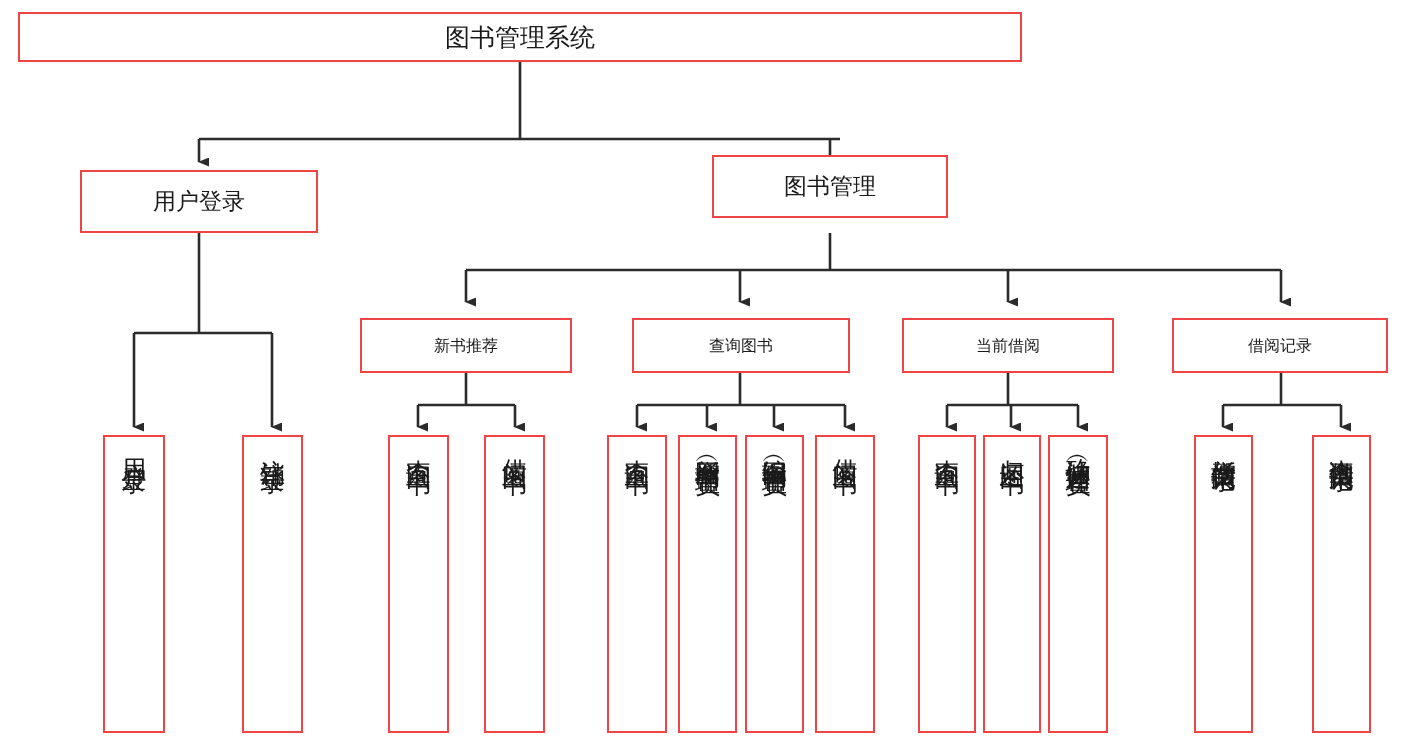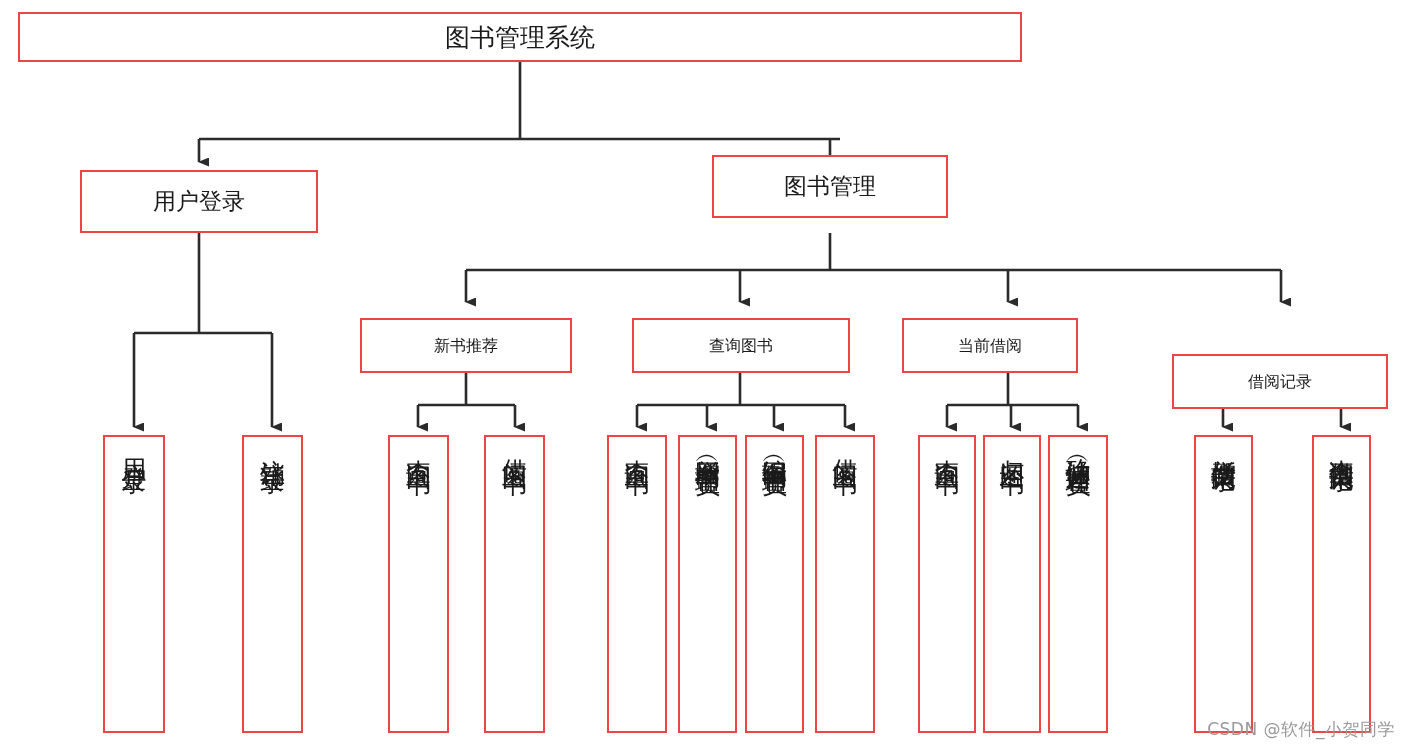--- a/index.html
+++ b/index.html
@@ -146,25 +146,25 @@
   </div>
 
   <div class="node-box level-3" style="left:360px; top:318px; width:212px; height:55px;">
     <span class="node-label">新书推荐</span>
   </div>
 
   <div class="node-box level-3" style="left:632px; top:318px; width:218px; height:55px;">
     <span class="node-label">查询图书</span>
   </div>
 
-  <div class="node-box level-3" style="left:902px; top:318px; width:176px; height:55px;">
+  <div class="node-box level-3" style="left:902px; top:318px; width:212px; height:55px;">
     <span class="node-label">当前借阅</span>
   </div>
 
-  <div class="node-box level-3" style="left:1172px; top:318px; width:216px; height:55px;margin-top:36px;">
+  <div class="node-box level-3" style="left:1172px; top:318px; width:216px; height:55px;">
     <span class="node-label">借阅记录</span>
   </div>
 
   <div class="node-box leaf-box" style="left:103px; top:435px; width:62px; height:298px;">
     <span class="node-label">用户登录</span>
   </div>
 
   <div class="node-box leaf-box" style="left:242px; top:435px; width:61px; height:298px;">
     <span class="node-label">注销登录</span>
   </div>
@@ -206,15 +206,14 @@
   </div>
 
   <div class="node-box leaf-box leaf-tall" style="left:1194px; top:435px; width:59px; height:298px;">
     <span class="node-label">新增借阅记录</span>
   </div>
 
   <div class="node-box leaf-box leaf-tall" style="left:1312px; top:435px; width:59px; height:298px;">
     <span class="node-label">查询借阅记录</span>
   </div>
 
-  <div id="watermark">CSDN @软件_小贺同学</div>
 
 </div>
 
 </body></html>

